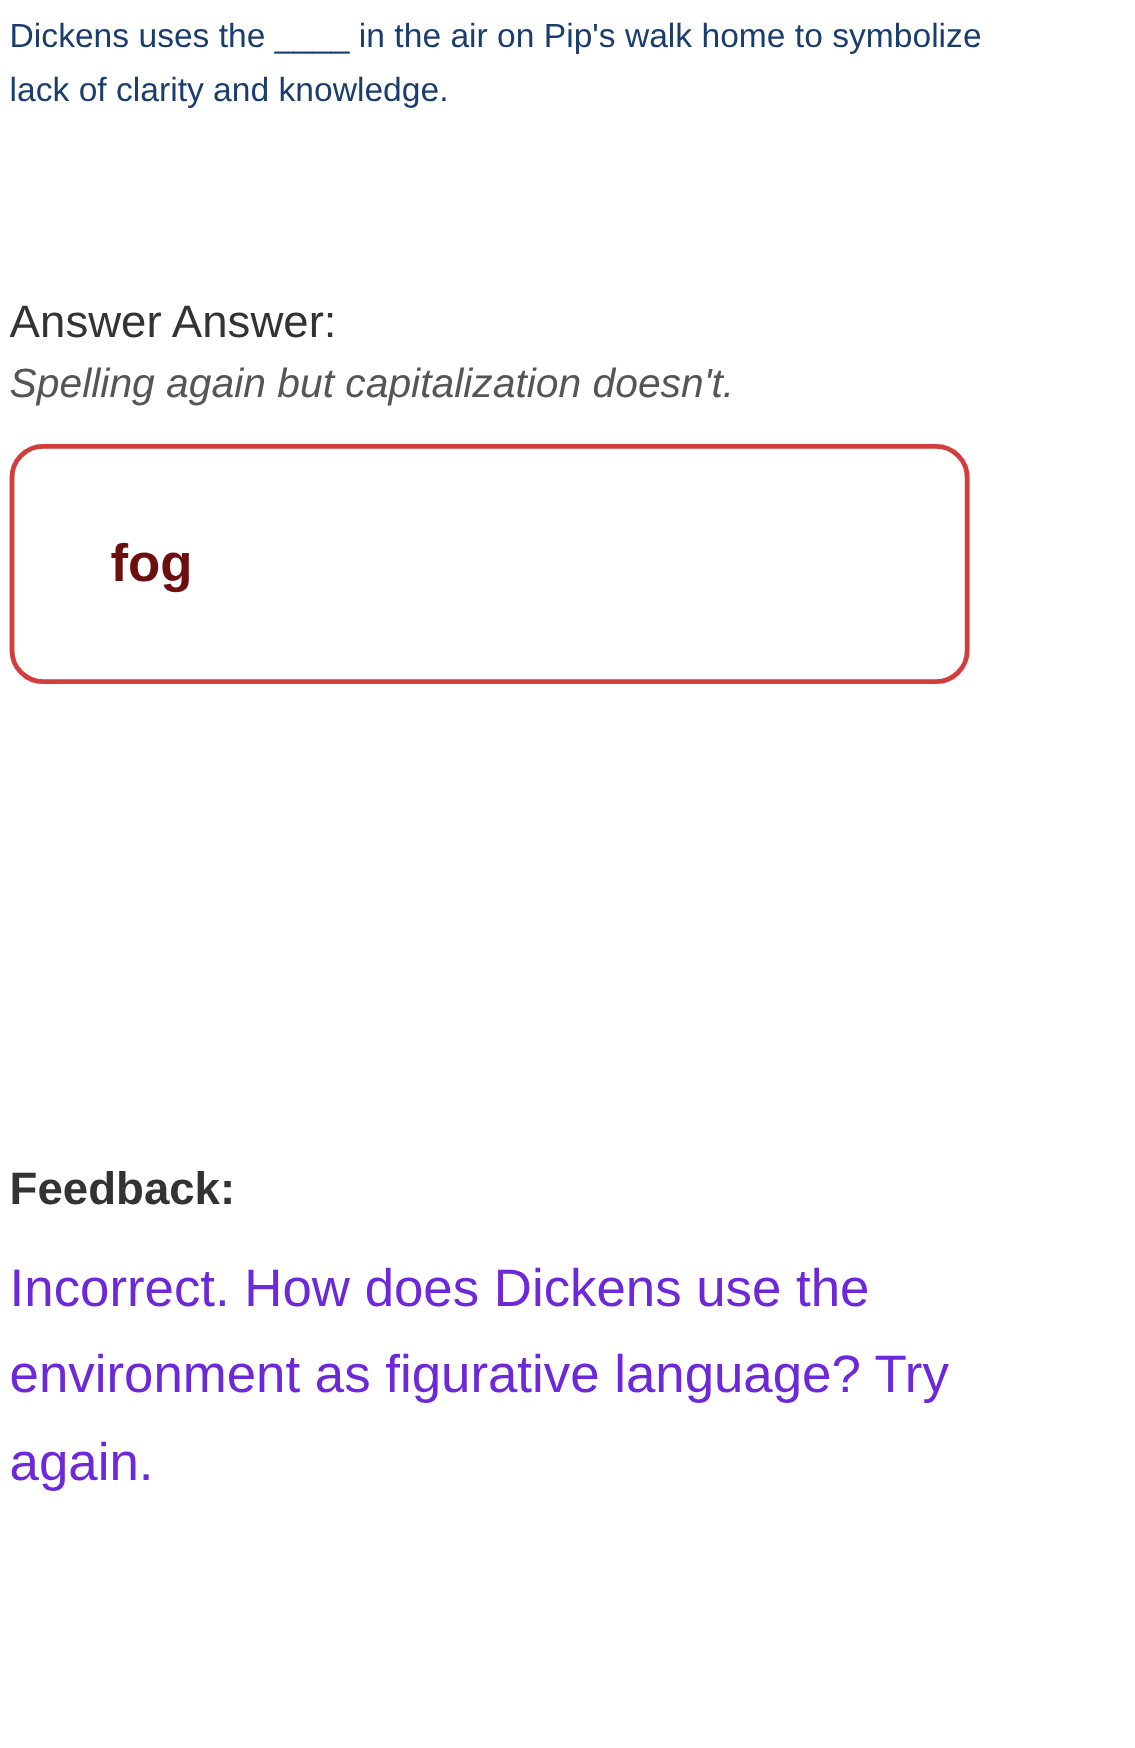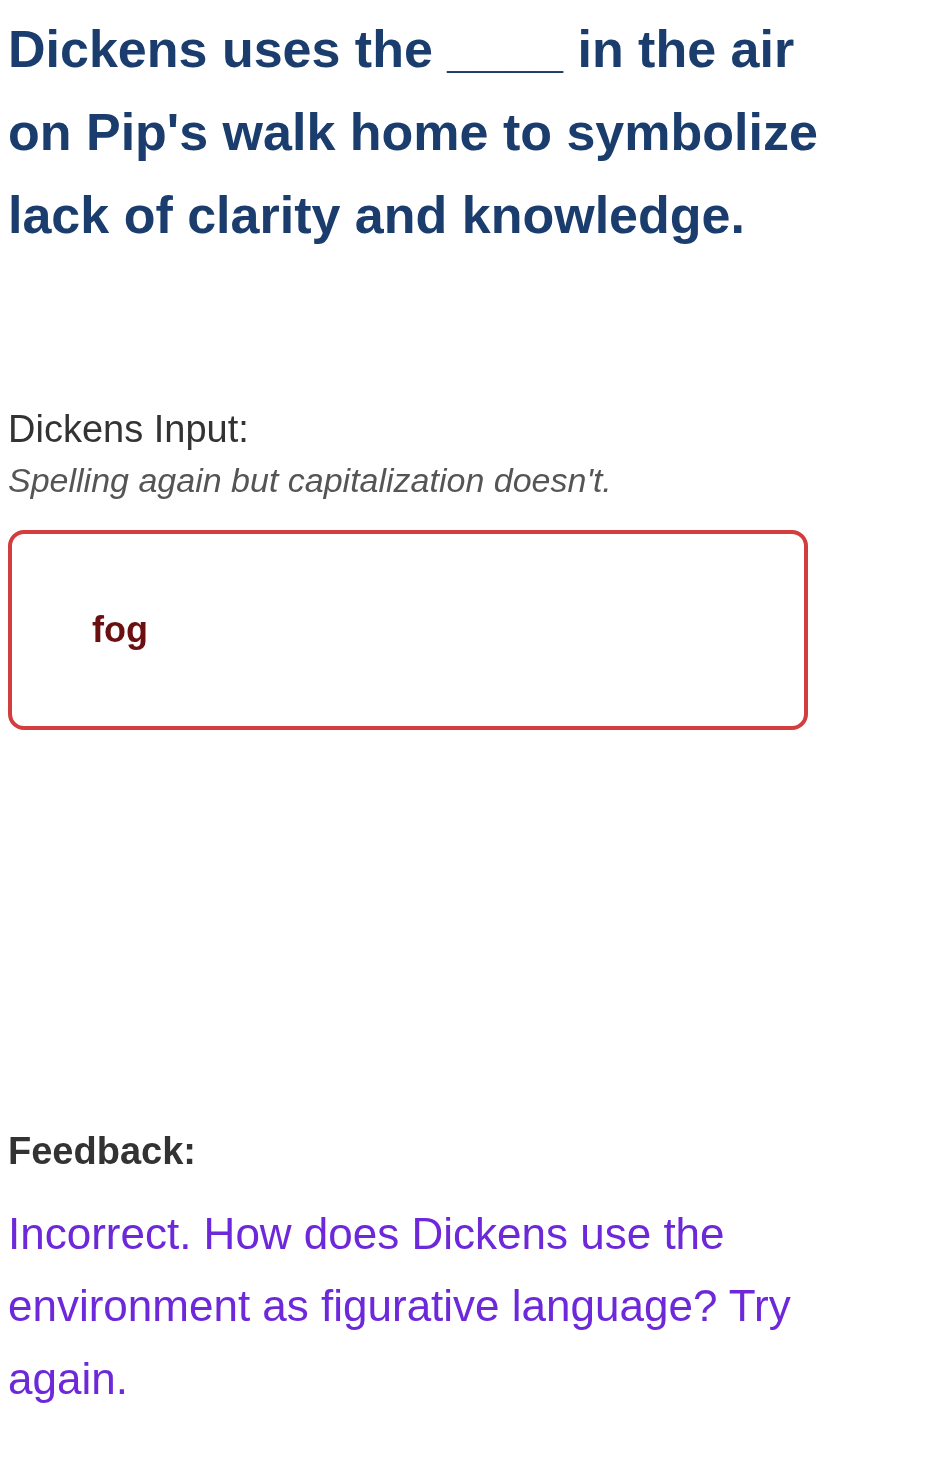--- a/index.html
+++ b/index.html
@@ -8,22 +8,22 @@
       box-sizing: border-box;
     }
     body {
       font-family: -apple-system, BlinkMacSystemFont, 'Segoe UI', sans-serif;
       background: #ffffff;
       padding: 8px;
       width: 946px;
     }
     .question-text {
       color: #1a3d6d;
-      font-size: 52px;
-      font-weight: 700;
+      font-size: 28px;
+      font-weight: 400;
       line-height: 1.6;
       margin-bottom: 150px;
       max-width: 810px;
     }
     .answer-label {
       color: #333333;
       font-size: 38px;
       font-weight: 400;
       margin-bottom: 10px;
     }
@@ -31,23 +31,23 @@
       color: #555555;
       font-size: 34px;
       font-style: italic;
       font-weight: 400;
       margin-bottom: 30px;
     }
     .answer-input {
       width: 800px;
       height: 200px;
       border: 4px solid #d43d3d;
-      border-radius: 16px;
+      border-radius: 28px;
       padding: 0 80px;
-      font-size: 36px;
+      font-size: 44px;
       font-weight: 600;
       color: #6b0f0f;
       font-family: inherit;
       outline: none;
       background: #ffffff;
     }
     .feedback-label {
       color: #333333;
       font-size: 38px;
       font-weight: 700;
@@ -62,21 +62,21 @@
       max-width: 790px;
     }
   </style>
 </head>
 <body>
 
 
 
 <div class="question-text">Dickens uses the ____ in the air on Pip's walk home to symbolize lack of clarity and knowledge.</div>
 
-<div class="answer-label">Dickens Input:</div>
+<div class="answer-label">Answer Answer:</div>
 
 <div class="answer-hint">Spelling again but capitalization doesn't.</div>
 
 <input type="text" class="answer-input" value="fog" style="">
 
 <div class="feedback-label">Feedback:</div>
 
 <div class="feedback-text">Incorrect. How does Dickens use the environment as figurative language? Try again.</div>
 
 

